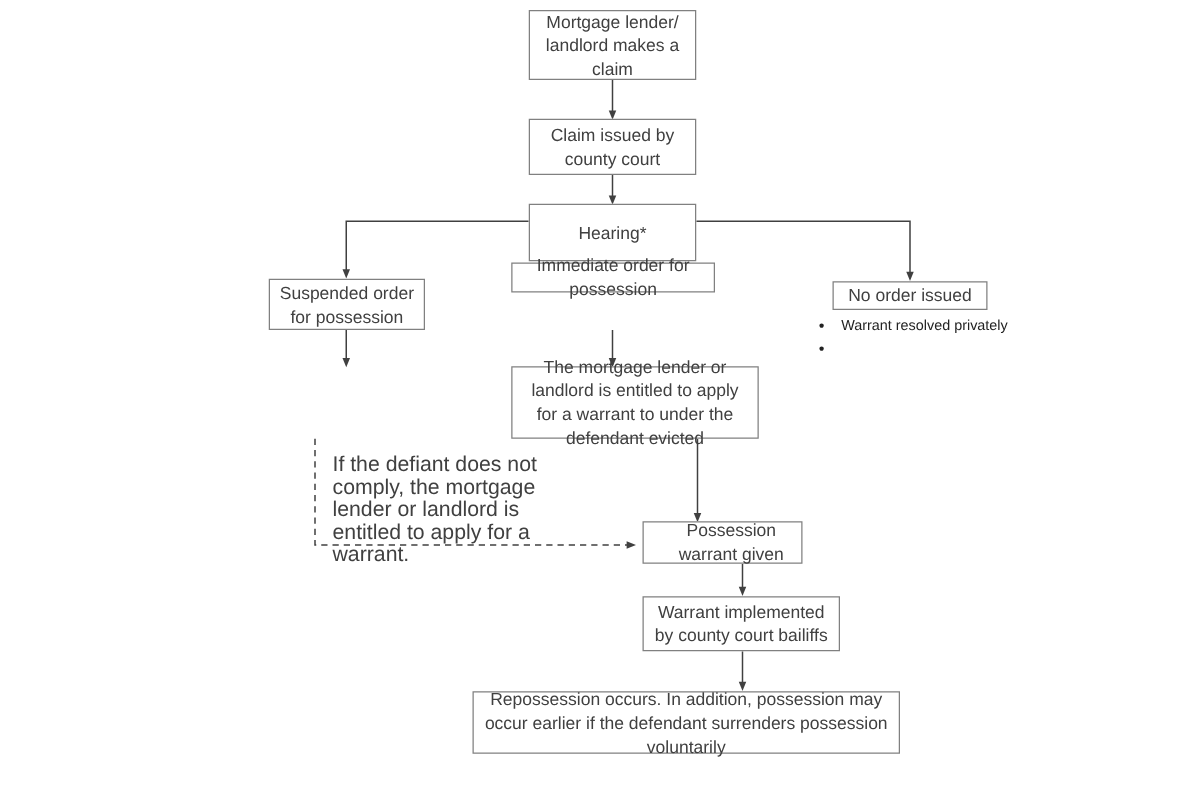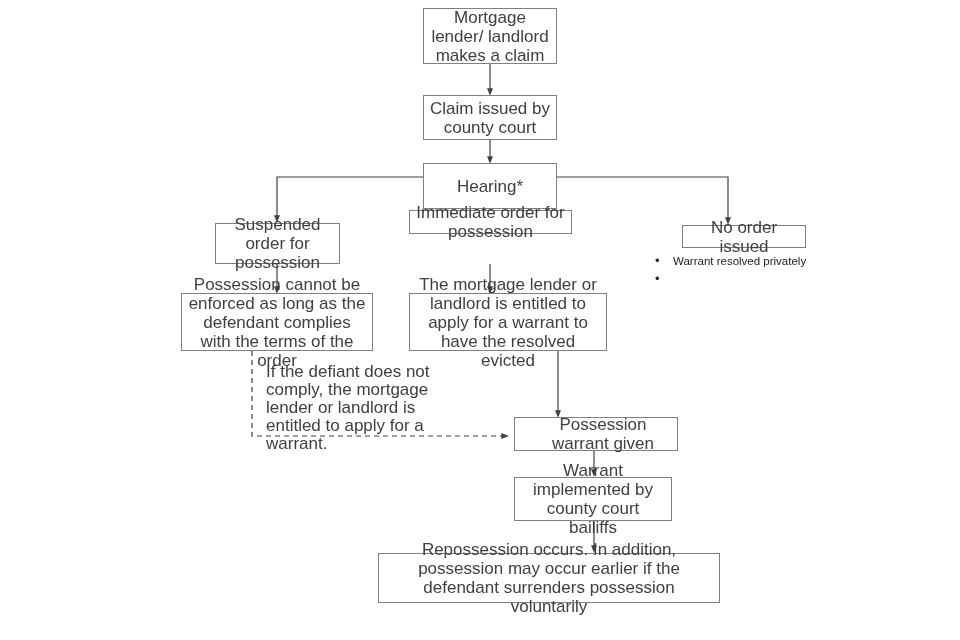--- a/index.html
+++ b/index.html
@@ -30,21 +30,21 @@
   .node {
     position: absolute;
     box-sizing: border-box;
     border: 1px solid #808080;
     background: #ffffff;
     color: #404040;
     display: flex;
     align-items: center;
     justify-content: flex-end;
     text-align: center;
-    font-size: 17px;
+    font-size: 14px;
     line-height: 19px;
     padding: 2px 6px;
     z-index: 2;
   }
   .node span {
     display: block;
     width: 100%;
   }
   .note {
     position: absolute;
@@ -155,47 +155,44 @@
   </div>
 
   <div class="node" style="left:215px; top:223px; width:125px; height:41px;">
     <span>Suspended order for possession</span>
   </div>
 
   <div class="node" style="left:409px; top:210px; width:163px; height:24px;">
     <span>Immediate order for possession</span>
   </div>
 
-  <div class="node" style="left:682px; top:225px; width:124px; height:23px;">
+  <div class="node" style="left:666px; top:225px; width:124px; height:23px;">
     <span>No order issued</span>
   </div>
 
   <div class="bullets" style="left:655px; top:252px; width:160px;">
     <div class="bullet-row">
       <span class="bullet-dot">•</span>
       <span class="bullet-text">Warrant resolved privately</span>
     </div>
     <div class="bullet-row">
       <span class="bullet-dot">•</span>
     </div>
   </div>
 
-  <div class="node" style="left:181px; top:293px; width:192px; height:58px;">
-    <span>Possession cannot be enforced as long as the defendant complies with the terms of the order</span>
-  </div>
 
   <div class="node" style="left:409px; top:293px; width:198px; height:58px;">
-    <span>The mortgage lender or landlord is entitled to apply for a warrant to have the resolved evicted</span>
+    <span>The mortgage lender or landlord is entitled to apply for a warrant to under the defendant evicted</span>
   </div>
 
   <div class="note" style="left:266px; top:363px; width:170px;">
     <span>If the defiant does not comply, the mortgage lender or landlord is entitled to apply for a warrant.</span>
   </div>
 
-  <div class="node" style="left:514px; top:417px; width:164px; height:34px;padding-left:20px;">
+  <div class="node" style="left:514px; top:417px; width:128px; height:34px;padding-left:20px;">
     <span>Possession warrant given</span>
   </div>
 
   <div class="node" style="left:514px; top:477px; width:158px; height:44px;">
     <span>Warrant implemented by county court bailiffs</span>
   </div>
 
   <div class="node" style="left:378px; top:553px; width:342px; height:50px;">
     <span>Repossession occurs. In addition, possession may occur earlier if the defendant surrenders possession voluntarily</span>
   </div>

